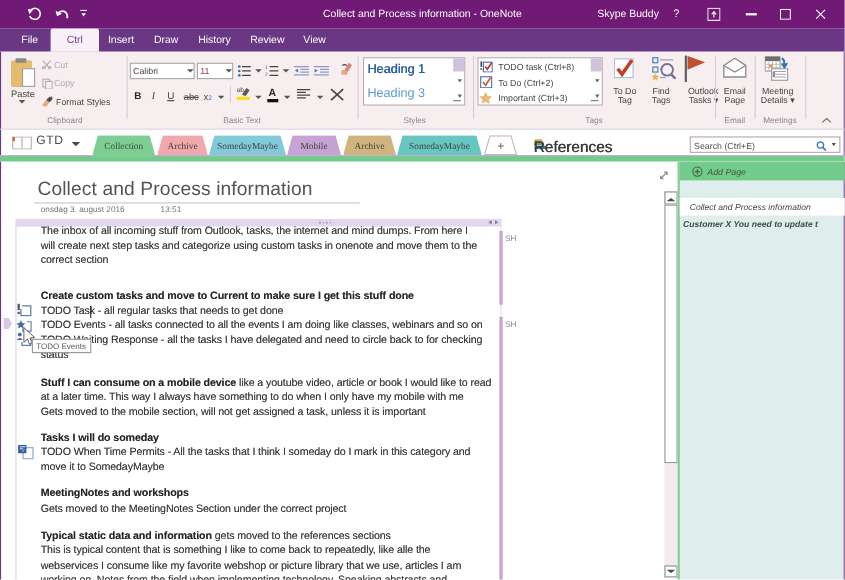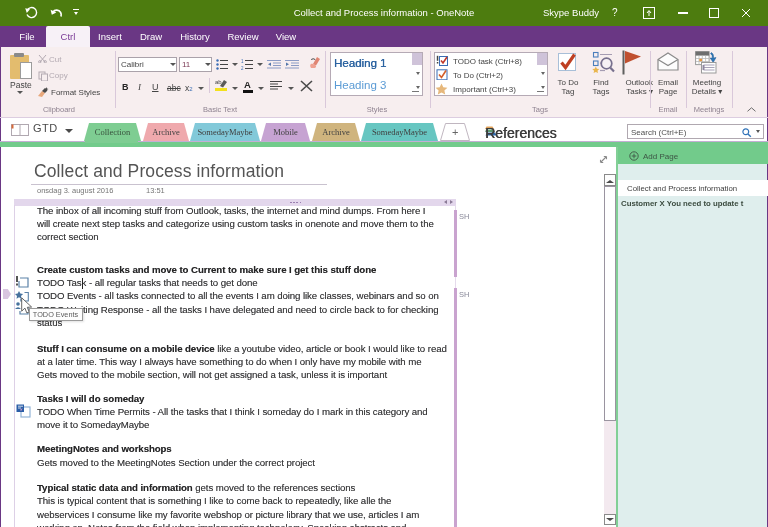--- a/index.html
+++ b/index.html
@@ -1,40 +1,40 @@
 <!DOCTYPE html>
 <html><head>
 <meta charset="utf-8">
 <style>
 * { margin:0; padding:0; box-sizing:border-box; }
 html,body { width:768px; height:527px; overflow:hidden; }
 body { font-family:"Liberation Sans", sans-serif; position:relative; background:#fff; }
 .abs { position:absolute; }
 
 
-#titlebar { position:absolute; left:0; top:0; width:768px; height:26px; background:#4d7c0f; color:#fff; }
+#titlebar { position:absolute; left:0; top:0; width:768px; height:26px; background:#701a75; color:#fff; }
 #tabrow { position:absolute; left:0; top:26px; width:768px; height:21px; background:#6a3784; }
 .ttab { position:absolute; top:0; height:21px; color:#fff; font-size:9.5px; line-height:21px; text-align:center; }
 .ttab.sel { background:#f7f1f7; color:#7a3b96; border-radius:2px 2px 0 0; }
 
 
 #ribbon { position:absolute; left:0; top:47px; width:768px; height:71px; background:#f7eeef; border-left:1px solid #6a3784; border-right:1px solid #6a3784; }
 .gdiv { position:absolute; top:4px; height:57px; width:1px; background:#d9c8da; }
 .glabel { position:absolute; top:58px; font-size:7.5px; color:#8e8290; width:80px; text-align:center; }
 .rtext { font-size:8px; color:#444; }
 .rgray { color:#b3aab2; }
 
 
 #navbar { position:absolute; left:0; top:118px; width:768px; height:23px; background:#fff; border-left:1.5px solid #6a3784; border-right:1.5px solid #6a3784;}
 #greenstrip { position:absolute; left:0; top:141px; width:768px; height:6px; background:#72cb8b; border-top:1px solid #c4aed4; }
 .stab { position:absolute; top:5px; height:18px; font-size:8.5px; color:#404040; text-align:center; line-height:19px; clip-path:polygon(0 100%, 5px 0, calc(100% - 5px) 0, 100% 100%);font-family:Liberation Serif, serif; }
 
 
 #content { position:absolute; left:0; top:147px; width:768px; height:380px; background:#fff; border-left:1.5px solid #6a3784; }
-#panel { position:absolute; left:616px; top:147px; width:152px; height:380px; background:#dfeeed; border-right:1.5px solid #6a3784; border-left:2px solid #82cf96; }
+#panel { position:absolute; left:616px; top:147px; width:152px; height:380px; background:#dfeeed; border-right:1.5px solid #6a3784; border-left:2px solid #82cf96;font-style:italic; }
 #addpage { position:absolute; left:0; top:0; width:152px; height:17px; background:#72cb8b; }
 
 .bodytext { position:absolute; font-size:9.7px; line-height:13.2px; color:#383838; white-space:nowrap; letter-spacing:-0.1px; text-shadow:0 0 0.5px rgba(50,50,60,0.55);}
 .b { font-weight:bold; color:#262626; }
 </style>
 </head>
 <body>
 
 <div id="titlebar">
   <svg class="abs" style="left:25px;top:6px" width="13" height="13" viewBox="0 0 13 13">

